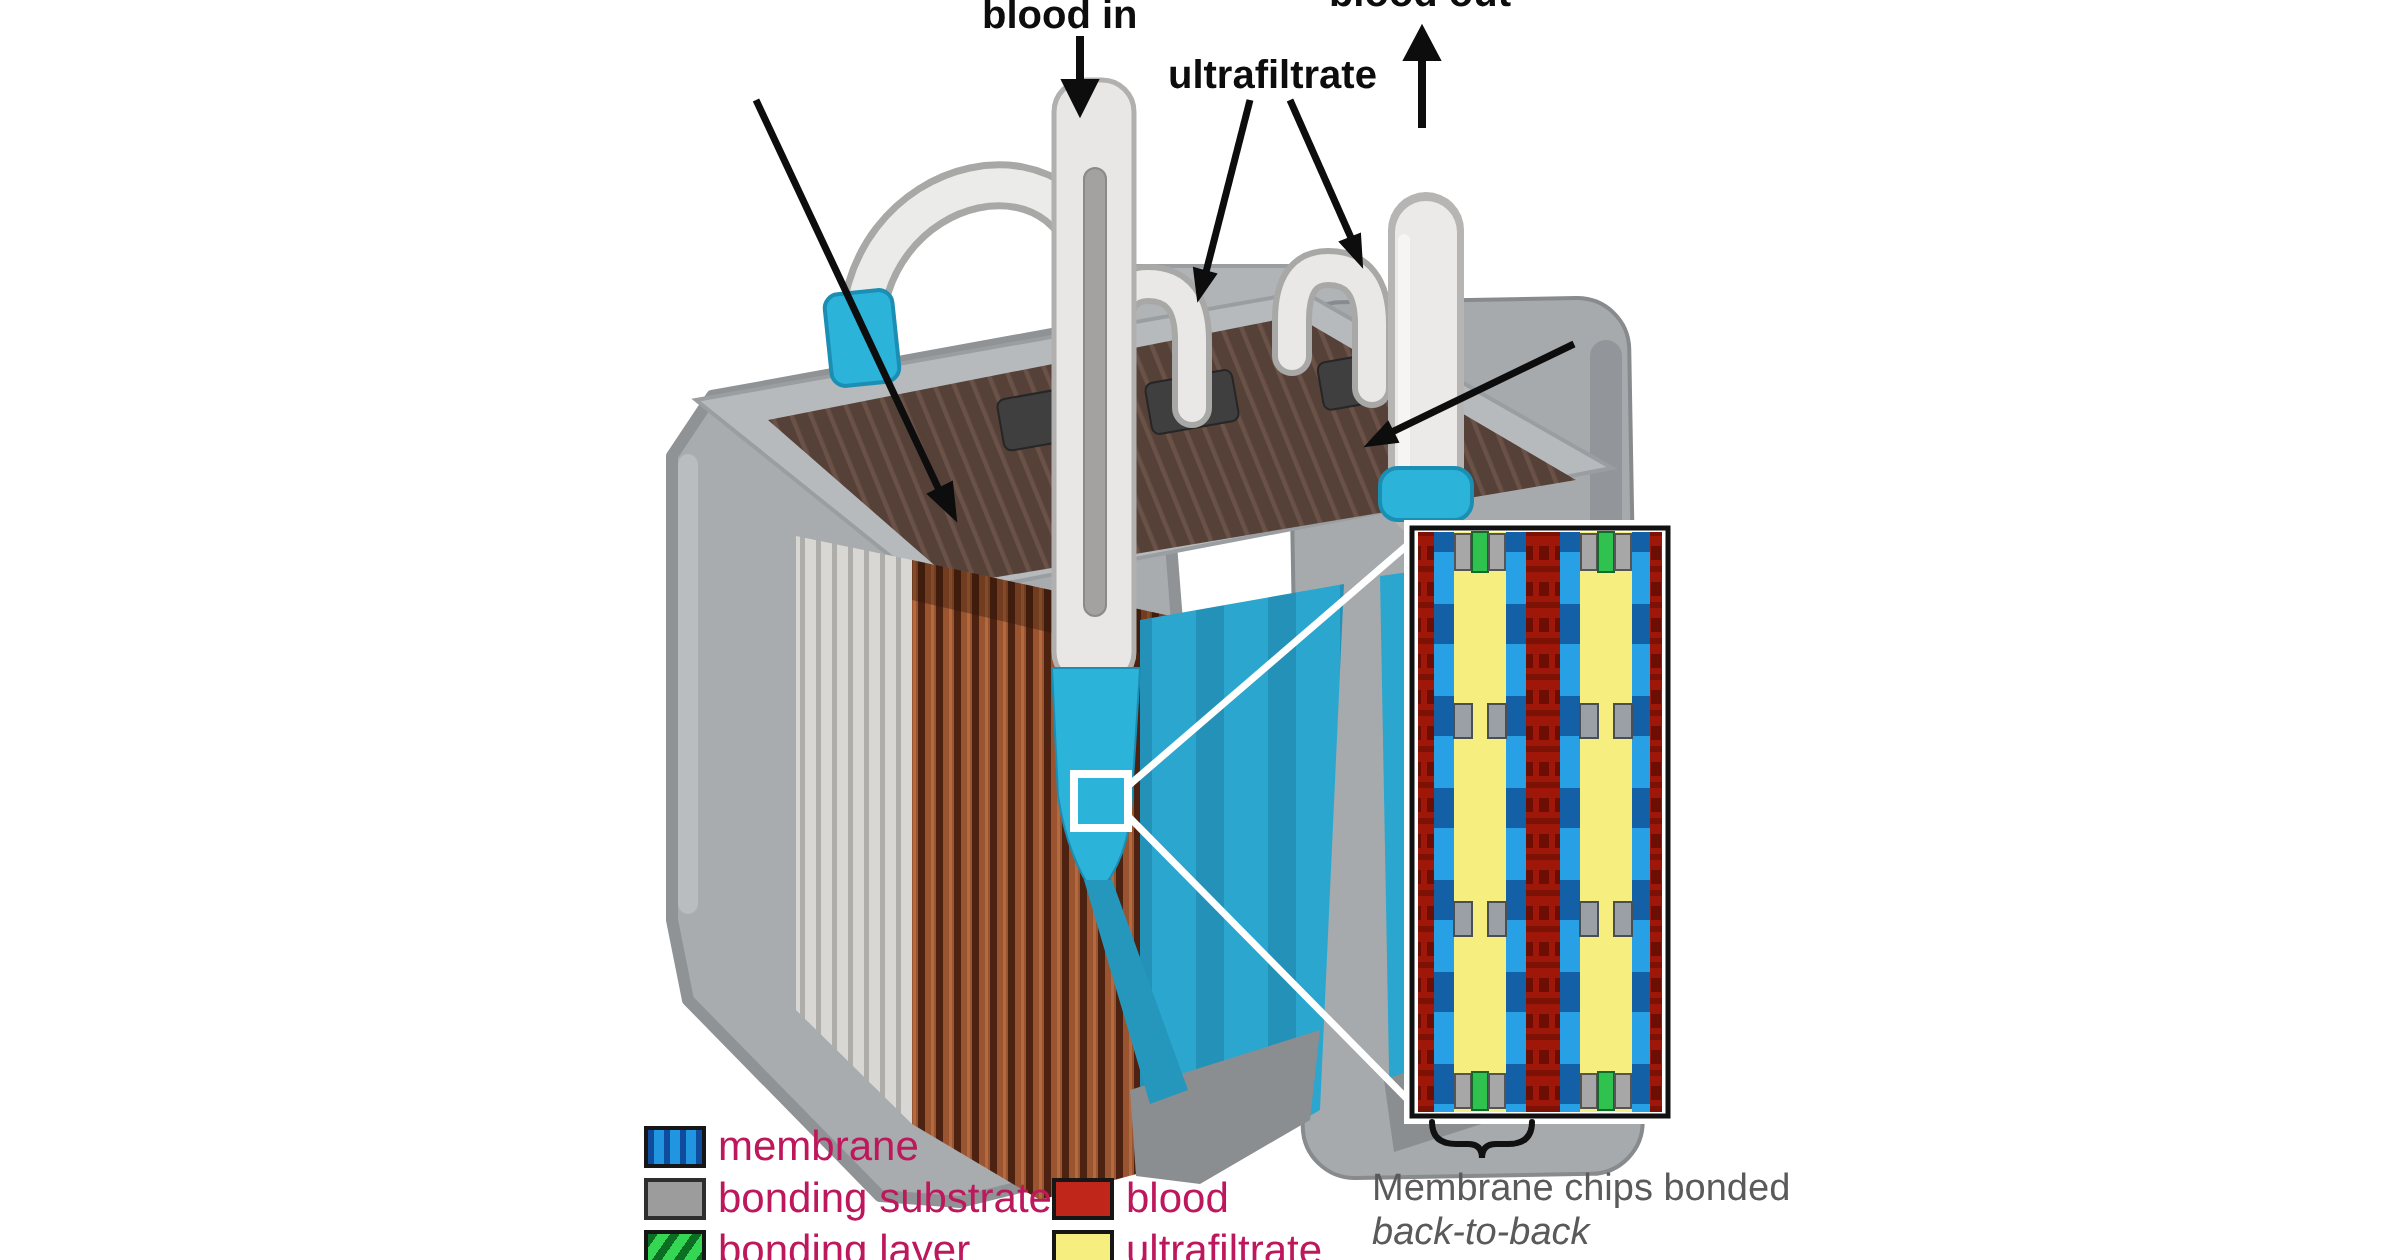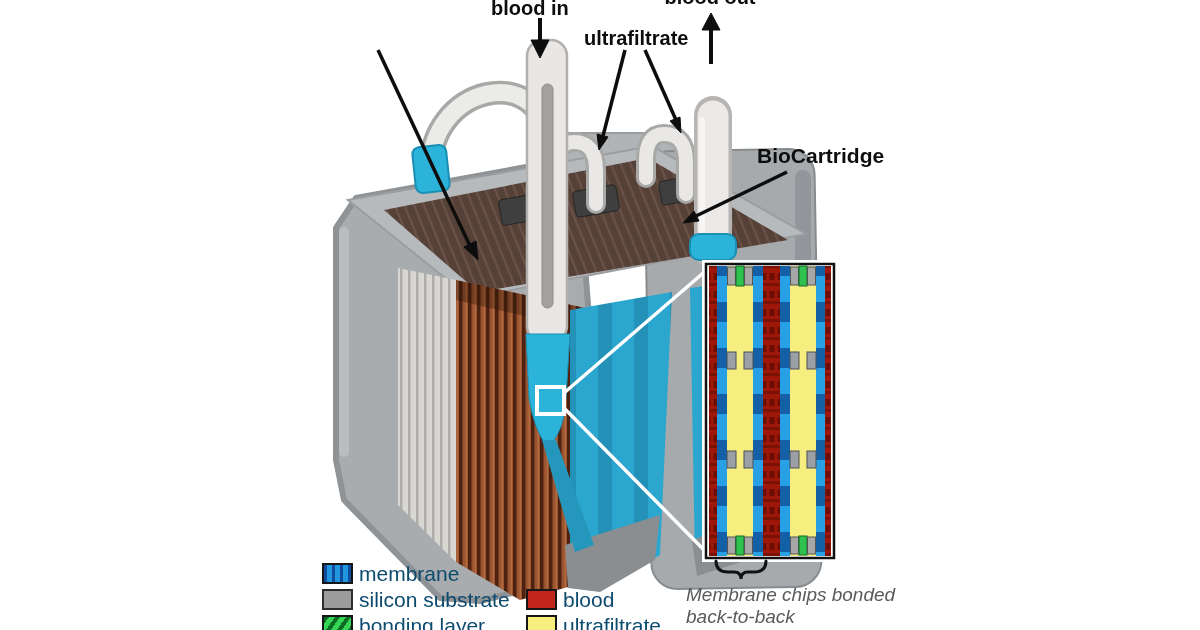--- a/index.html
+++ b/index.html
@@ -3,21 +3,21 @@
 <meta charset="utf-8">
 <style>
   html,body{margin:0;padding:0;background:#ffffff;}
   #stage{
     position:relative;width:1200px;height:630px;overflow:hidden;
     background:#ffffff;font-family:"Liberation Sans",sans-serif;
   }
   .lbl{position:absolute;color:#0d0d0d;white-space:nowrap;}
   .lbl.bold{font-weight:700;}
   .cap{position:absolute;color:#5a5a5a;font-size:19px;line-height:22px;white-space:nowrap;}
-  .legend-label{position:absolute;font-size:21px;color:#0c4a6e;white-space:nowrap;}
+  .legend-label{position:absolute;font-size:21px;color:#be185d;white-space:nowrap;}
   .swatch{position:absolute;width:31px;height:21px;border:2px solid #161616;box-sizing:border-box;}
   .swatch.membrane{background:repeating-linear-gradient(90deg,#0f4c9e 0 3px,#2196e0 3px 8px);}
   .swatch.silicon{background:#9c9c9c;border-color:#2e2e2e;}
   .swatch.bonding{background:repeating-linear-gradient(125deg,#0c6e22 0 4px,#35d653 4px 9px);}
   .swatch.blood{background:#c1261a;}
   .swatch.uf{background:#f6ef80;}
   svg{position:absolute;left:0;top:0;}
 </style>
 </head>
 <body>
@@ -180,35 +180,34 @@
     <path d="M 716 561 Q 716 572 728 572 L 734 572 Q 741 572 741 579 Q 741 572 748 572 L 754 572 Q 766 572 766 561" fill="none" stroke="#111" stroke-width="3" stroke-linecap="round"></path>
   </svg>
 
 
   <div class="lbl bold" style="left:491px;top:-3px;font-size:20px;">blood in</div>
 
   <div class="lbl bold" style="left:584px;top:27px;font-size:20px;">ultrafiltrate</div>
 
   <div class="lbl bold" style="left:640px;top:-14px;width:140px;text-align:center;font-size:20px;">blood out</div>
 
-  <div class="lbl bold" style="left:757px;top:144px;font-size:21px;">BioCartridge</div>
 
   <div>
     <div class="swatch membrane" style="left:322px;top:563px;"></div>
     <div class="legend-label" style="left:359px;top:562px;">membrane</div>
 
     <div class="swatch silicon" style="left:322px;top:589px;"></div>
-    <div class="legend-label" style="left:359px;top:588px;">silicon substrate</div>
+    <div class="legend-label" style="left:359px;top:588px;">bonding substrate</div>
 
     <div class="swatch bonding" style="left:322px;top:615px;"></div>
     <div class="legend-label" style="left:359px;top:614px;">bonding layer</div>
 
     <div class="swatch blood" style="left:526px;top:589px;"></div>
     <div class="legend-label" style="left:563px;top:588px;text-align:center;">blood</div>
 
     <div class="swatch uf" style="left:526px;top:615px;"></div>
     <div class="legend-label" style="left:563px;top:614px;">ultrafiltrate</div>
   </div>
 
-  <div class="cap" style="left:686px;top:584px;font-style:italic;">Membrane chips bonded</div>
+  <div class="cap" style="left:686px;top:584px;">Membrane chips bonded</div>
   <div class="cap" style="left:686px;top:606px;font-style:italic;">back-to-back</div>
 
 </div>
 
 </body></html>

